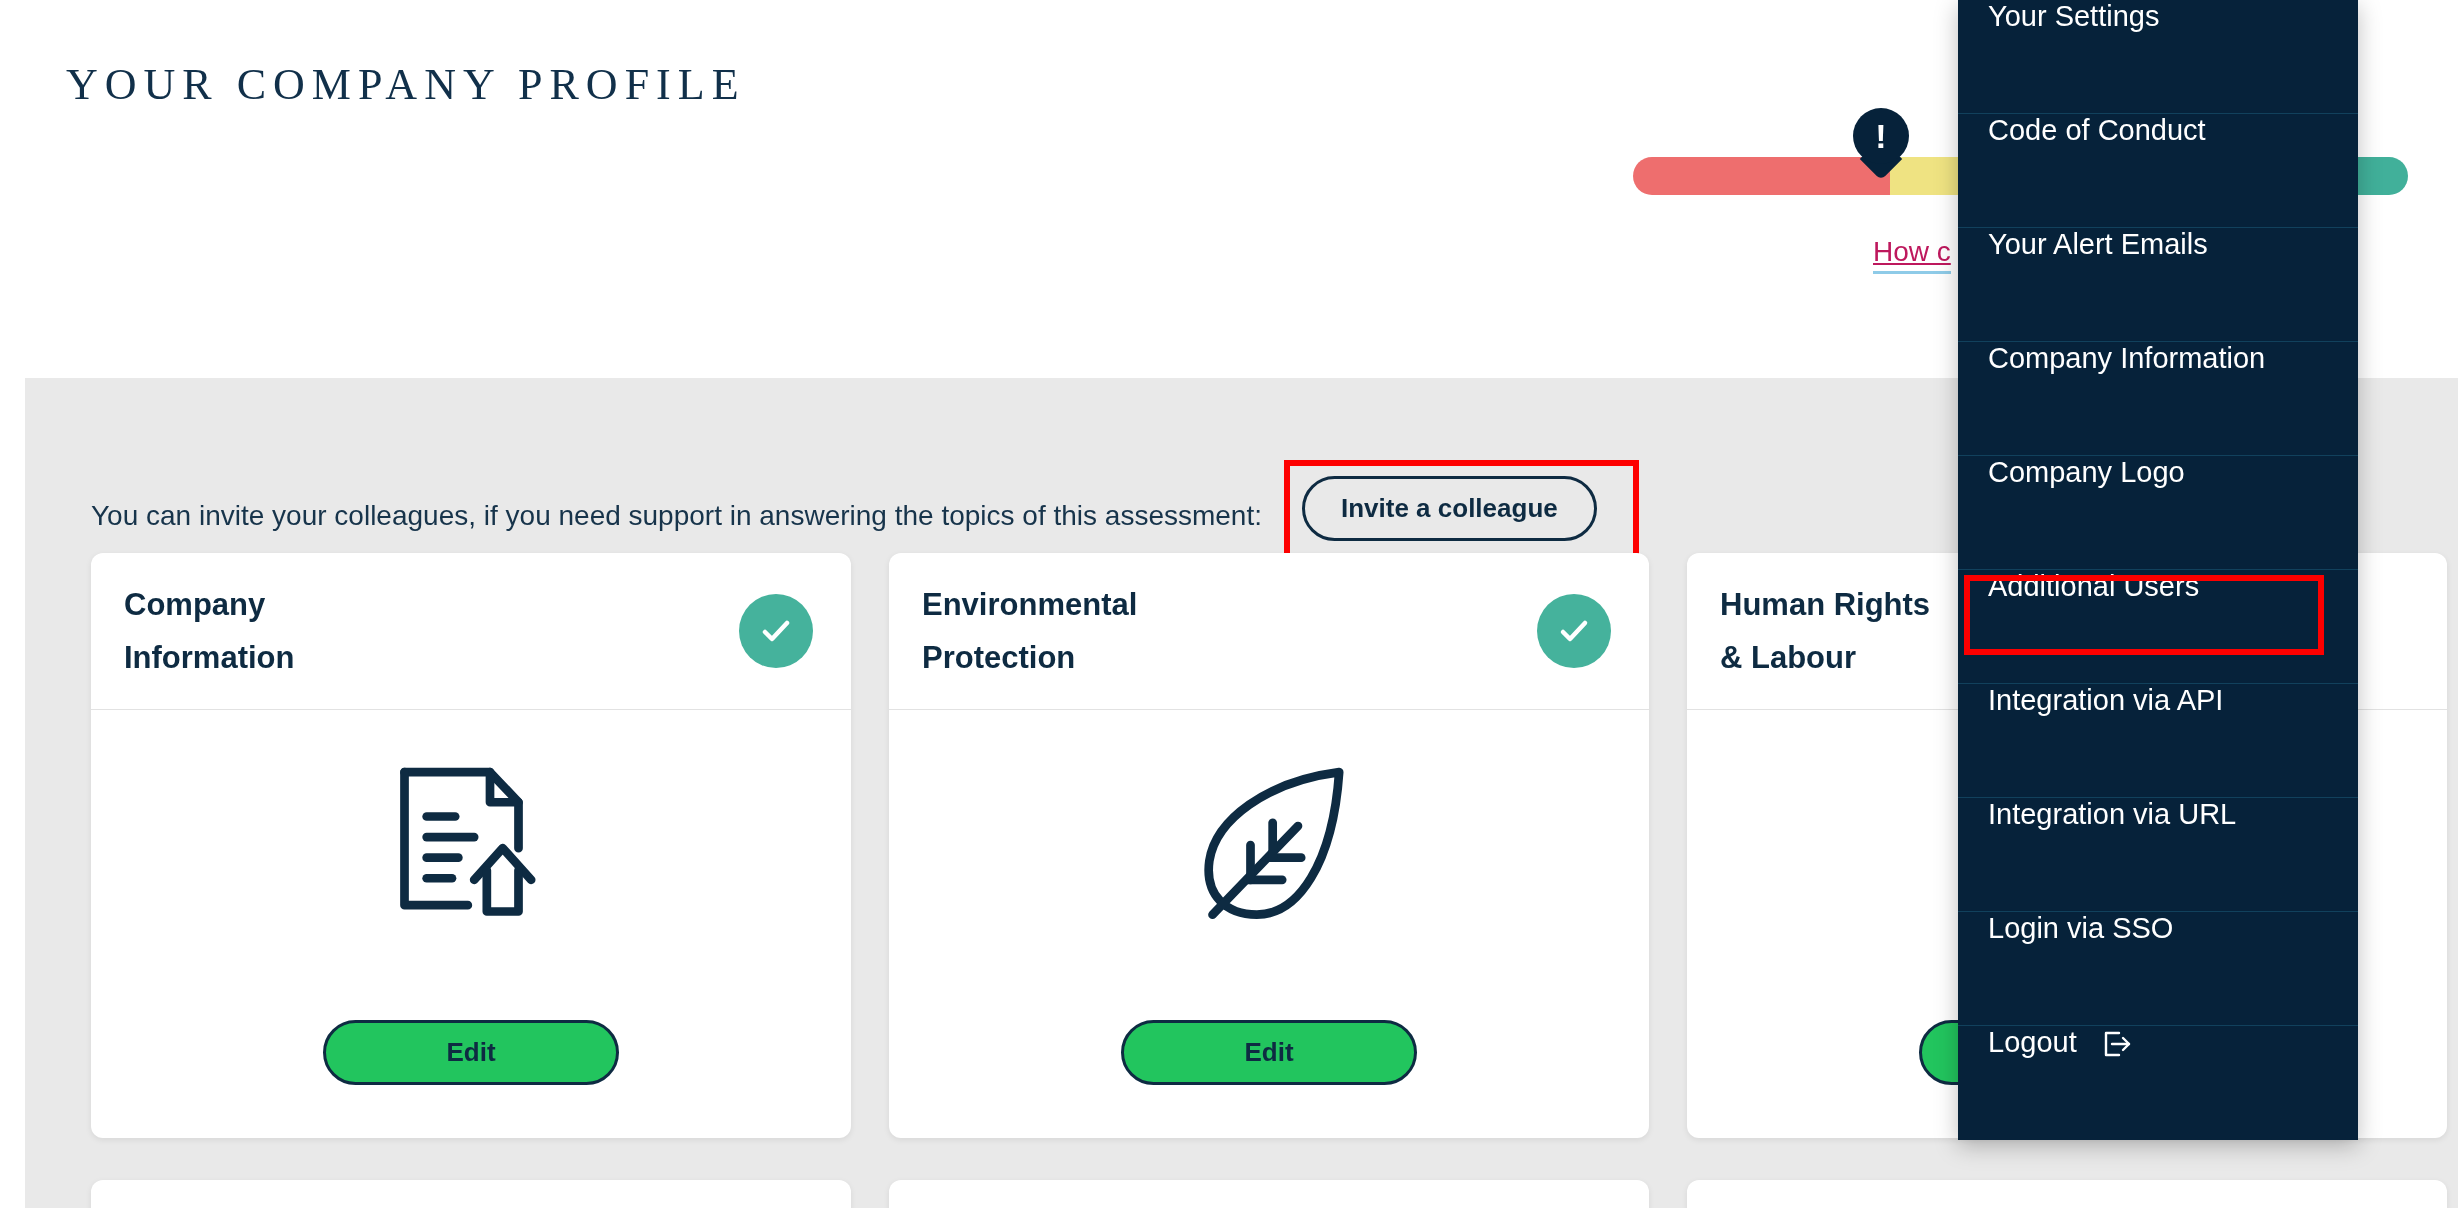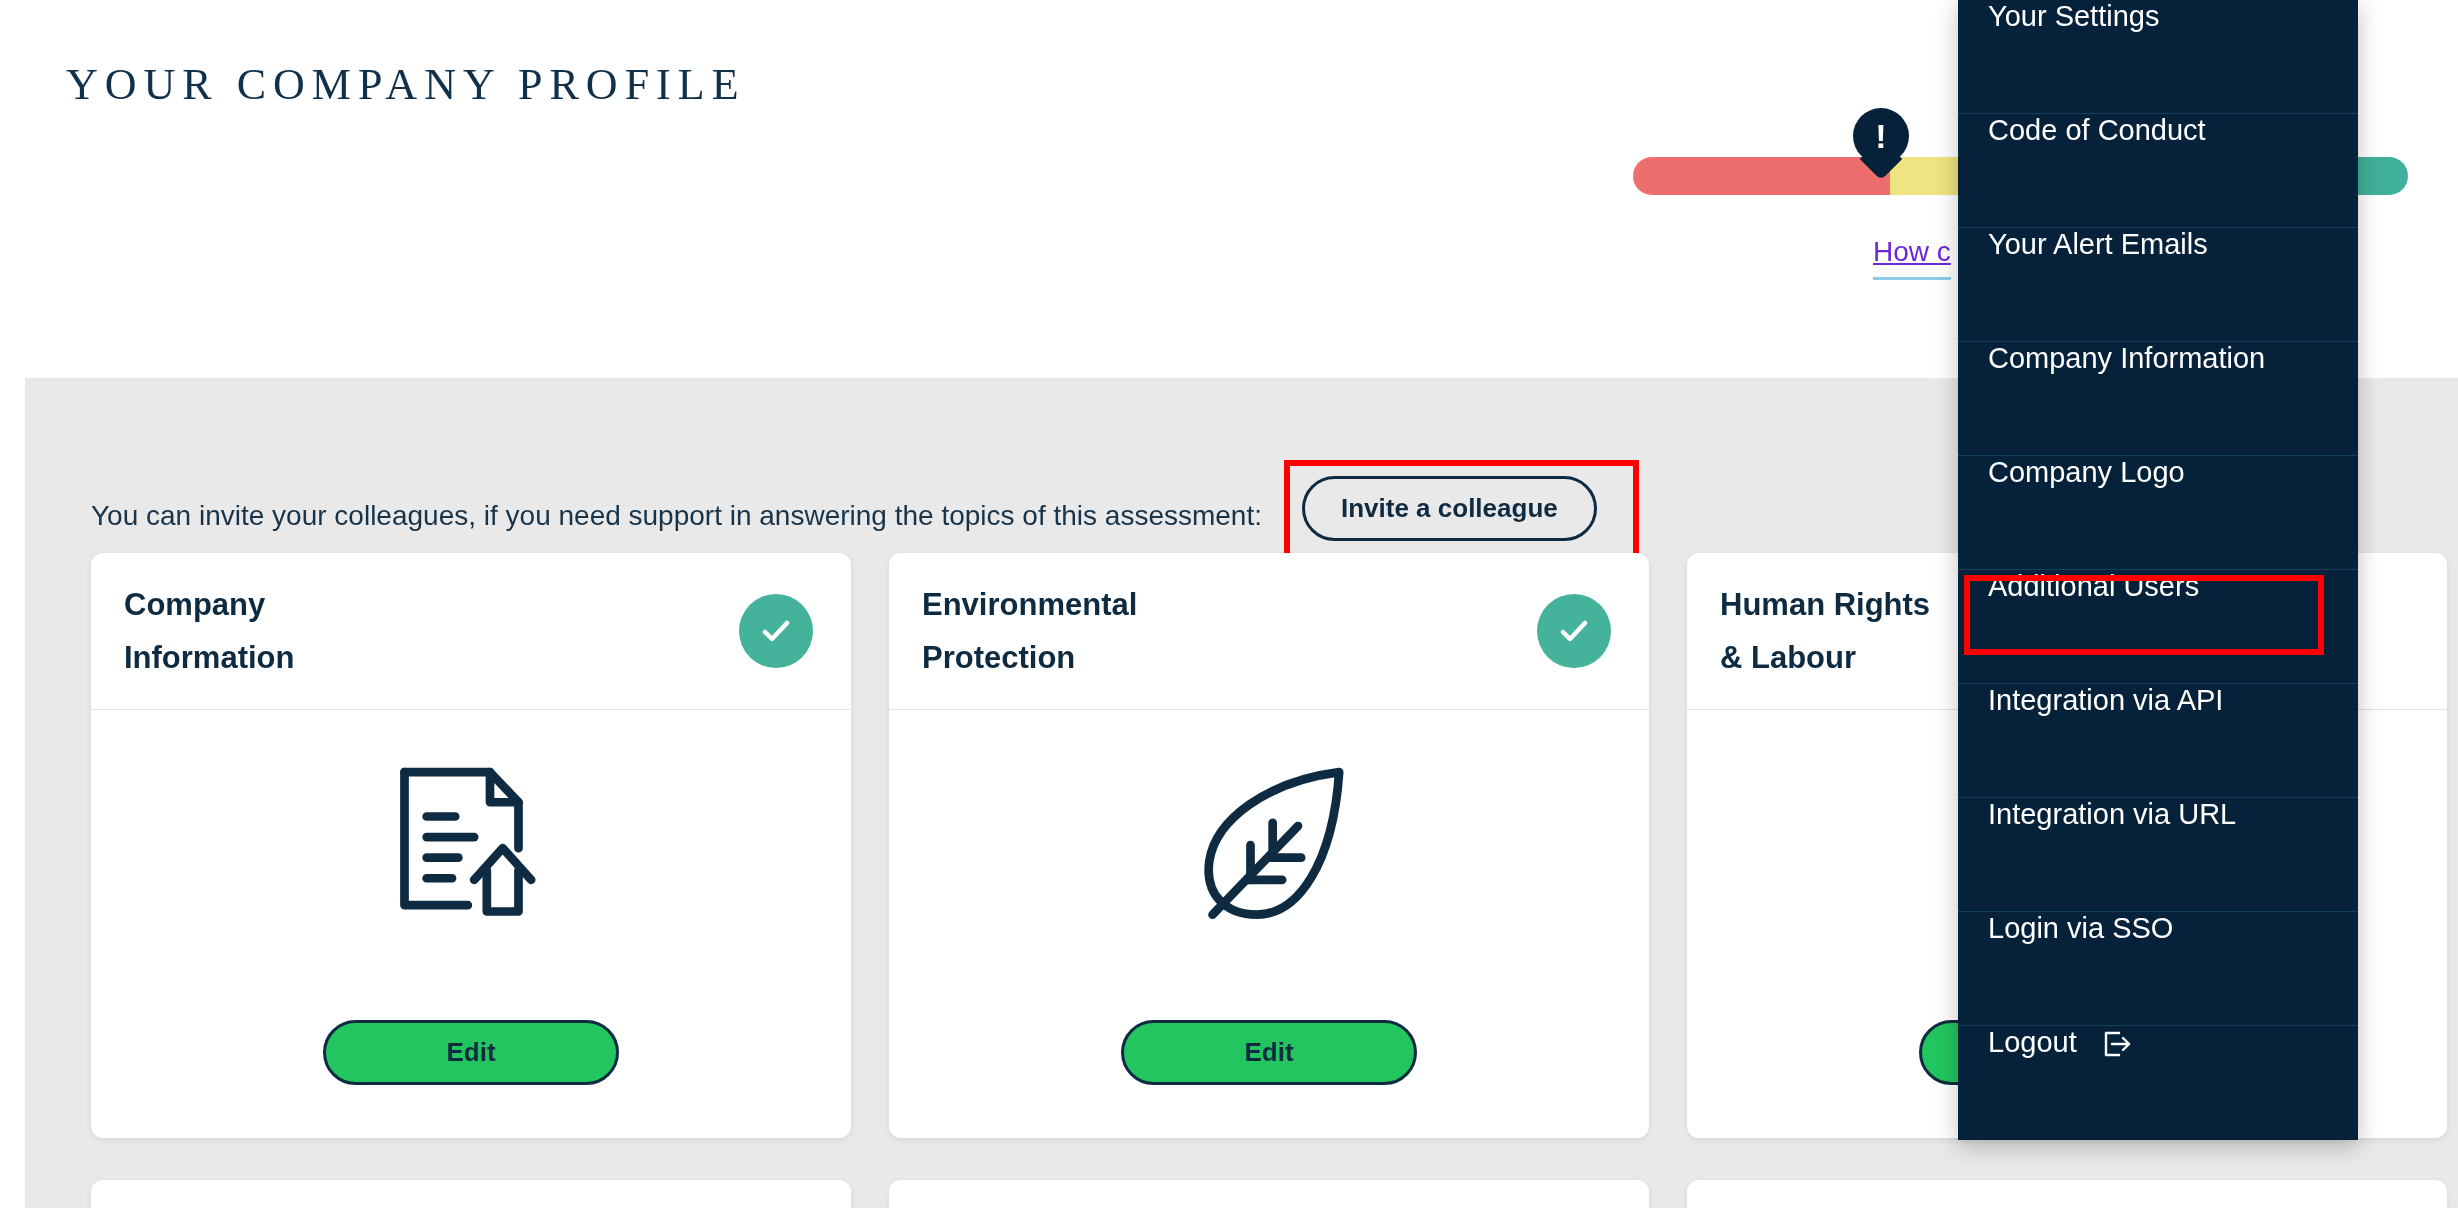--- a/index.html
+++ b/index.html
@@ -99,24 +99,24 @@
     font-size: 34px;
     font-weight: bold;
     line-height: 56px;
     text-align: center;
     z-index: 2;
   }
   .how-link {
     position: absolute;
     left: 1873px; top: 236px;
     font-size: 28px;
-    color: #6d28d9;
+    color: #be185d;
     white-space: nowrap;
     border-bottom: 3px solid #8ecbe8;
-    padding-bottom: 9px;
+    padding-bottom: 3px;
   }
 
   
   .gray-section {
     position: absolute;
     left: 0; top: 378px;
     width: 2458px; height: 830px;
     background: #e9e9e9;
     margin-left: 25px;
   }

